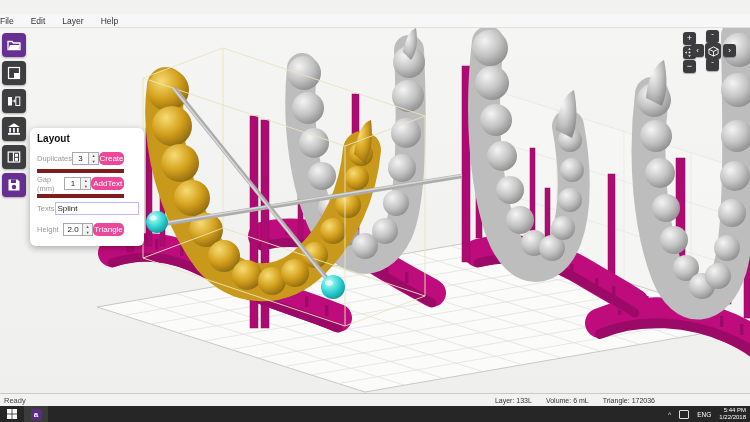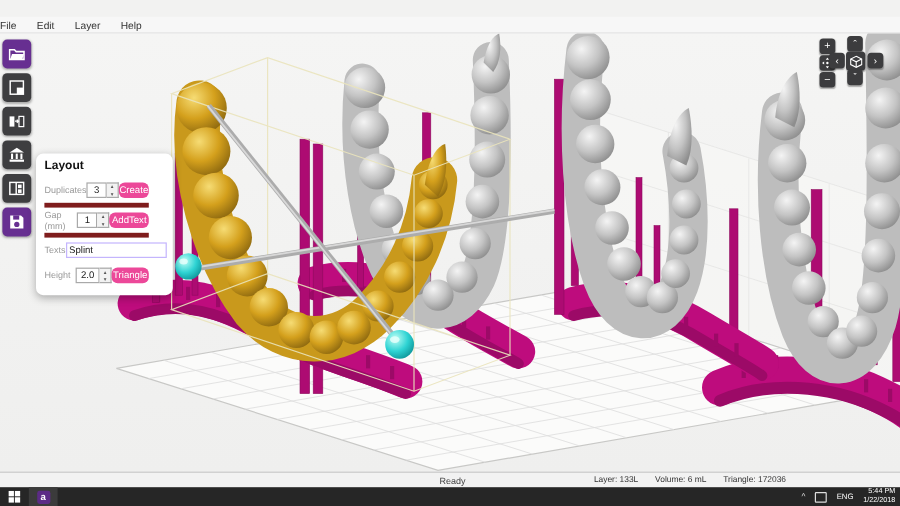--- a/index.html
+++ b/index.html
@@ -47,21 +47,21 @@
             font-family:"Liberation Sans",sans-serif;padding:0 2px;}
   
   .nav-btn{position:absolute;width:13px;height:13px;background:#3C3C3E;border-radius:3px;
            color:#fff;display:flex;align-items:center;justify-content:center;
            box-shadow:0 1px 1px rgba(0,0,0,.3);font-size:9px;line-height:13px;}
   .nav-btn.big{width:16px;height:16px;}
   .nav-glyph{font-size:8px;}
   
   .statusbar{position:absolute;left:0;top:393px;width:750px;height:13px;background:#F2F2F2;
              border-top:1px solid #C9C9C9;display:flex;align-items:center;font-size:7.5px;
-             color:#444;box-sizing:border-box;justify-content:center;}
+             color:#444;box-sizing:border-box;}
   .status-left{margin-left:4px;}
   .status-right{position:absolute;right:95px;display:flex;gap:14px;font-size:7px;color:#333;}
   
   .taskbar{position:absolute;left:0;top:406px;width:750px;height:16px;background:#262626;
            display:flex;align-items:center;}
   .tb-btn{width:24px;height:16px;display:flex;align-items:center;justify-content:center;}
   .tb-app{background:#3B3B3B;}
   .tb-applogo{width:11px;height:11px;border-radius:2px;background:#5C2B86;color:#fff;
               font-size:8px;font-weight:bold;line-height:11px;text-align:center;}
   .tray{position:absolute;right:4px;top:0;height:16px;display:flex;align-items:center;gap:8px;

